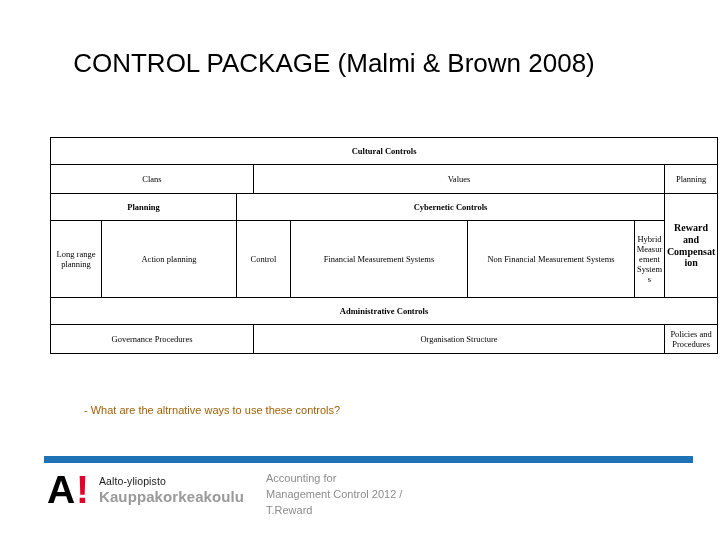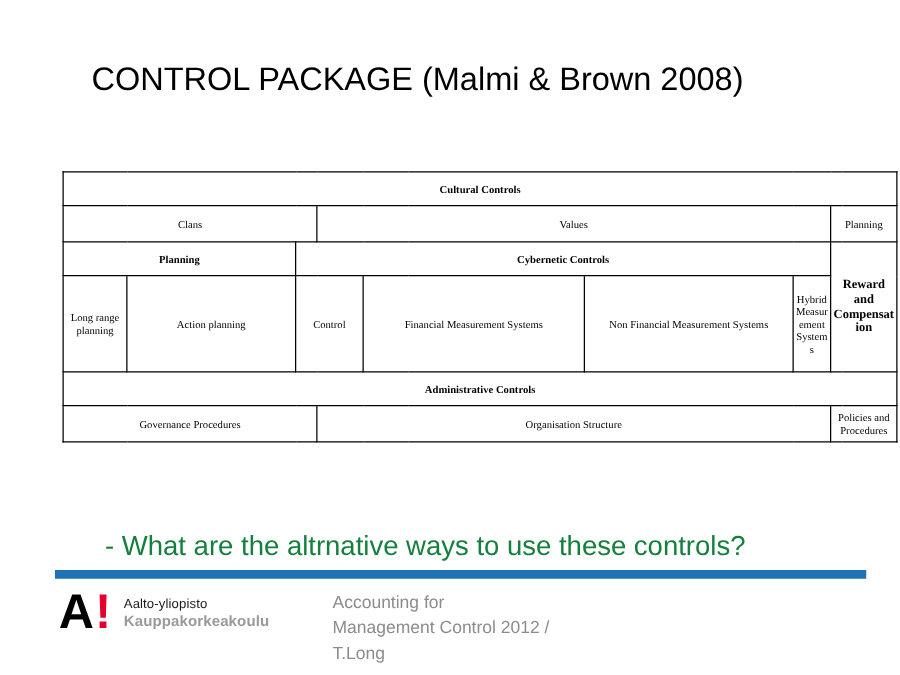--- a/index.html
+++ b/index.html
@@ -70,25 +70,24 @@
   .narrow {
     font-size: 8.5px;
     line-height: 1.16;
   }
 
   
   #question-line {
     position: absolute;
     left: 84px;
     top: 404px;
-    font-size: 22px;
-    color: #15803d;
+    font-size: 11px;
+    color: #a16207;
     font-family: "Liberation Sans", sans-serif;
     white-space: nowrap;
-    margin-top: 20px;
   }
 
   
   #footer-rule {
     position: absolute;
     left: 44px;
     top: 456px;
     width: 649px;
     height: 7px;
     background: #1f72b5;
@@ -132,31 +131,31 @@
     line-height: 1.25;
   }
   #logo-line1 {
     font-size: 10.5px;
     font-weight: normal;
     color: #1a1a1a;
     font-family: "Liberation Sans", sans-serif;
     letter-spacing: 0.1px;
   }
   #logo-line2 {
-    font-size: 12px;
+    font-size: 15px;
     font-weight: bold;
     color: #9a9a9a;
     font-family: "Liberation Sans", sans-serif;
     letter-spacing: 0.1px;
   }
   #footer-note {
     position: absolute;
     left: 266px;
     top: 471px;
-    font-size: 14px;
+    font-size: 11px;
     color: #8c8c8c;
     font-family: "Liberation Sans", sans-serif;
     line-height: 1.45;
   }
 </style>
 </head>
 <body>
 
 <div id="slide-title">CONTROL PACKAGE (Malmi &amp; Brown 2008)</div>
 
@@ -225,14 +224,14 @@
   </div>
   <div id="logo-text">
     <div id="logo-line1">Aalto-yliopisto</div>
     <div id="logo-line2">Kauppakorkeakoulu</div>
   </div>
 </div>
 
 <div id="footer-note">
   <div>Accounting for</div>
   <div>Management Control 2012 /</div>
-  <div>T.Long</div>
+  <div>T.Reward</div>
 </div>
 
 </body></html>

